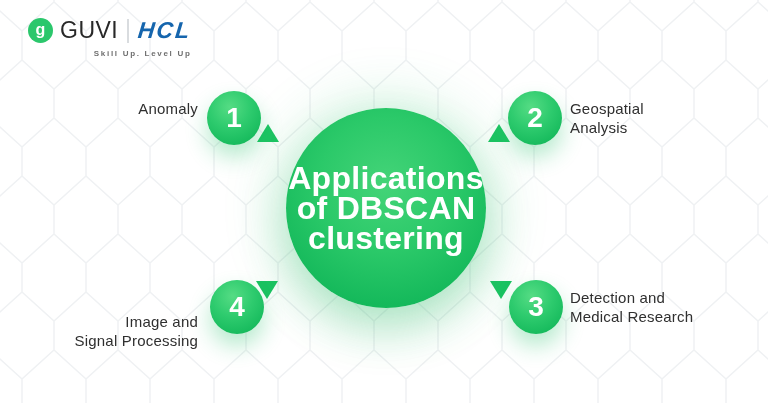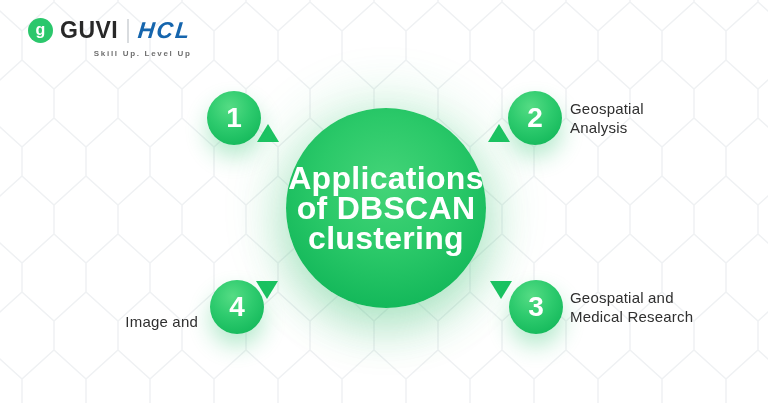--- a/index.html
+++ b/index.html
@@ -14,21 +14,21 @@
   
   .brand { position:absolute; left:28px; top:17px; z-index:3; }
   .brand-row { display:flex; align-items:center; }
   .guvi-mark {
     width:25px; height:25px; border-radius:50%;
     background:#2bc76c; color:#ffffff;
     display:flex; align-items:center; justify-content:center;
     font-size:16px; font-weight:bold; line-height:1; padding-bottom:2px;
   }
   .guvi-word {
-    margin-left:7px; font-size:23px; font-weight:700;
+    margin-left:7px; font-size:23px; font-weight:400;
     color:#282828; letter-spacing:0.5px;
   }
   .brand-divider {
     width:2px; height:24px; background:#d9dcdf; margin:0 9px;
   }
   .hcl-word {
     font-size:23px; font-weight:800; font-style:italic;
     color:#1565ad; letter-spacing:2px; transform:skewX(-6deg);
   }
   .tagline {
@@ -111,41 +111,43 @@
       <span>of DBSCAN</span>
       <span>clustering</span>
     </div>
   </div>
 
   <div class="node node-1">
     <span>1</span>
   </div>
   <div class="tri tri-up tri-1"></div>
   <div class="item-label label-1">
+    <span>Anomaly</span>
   </div>
 
   <div class="node node-2">
     <span>2</span>
   </div>
   <div class="tri tri-up tri-2"></div>
   <div class="item-label label-2">
     <span>Geospatial</span>
     <span>Analysis</span>
   </div>
 
   <div class="node node-3">
     <span>3</span>
   </div>
   <div class="tri tri-down tri-3"></div>
   <div class="item-label label-3">
-    <span>Geospatial and</span>
+    <span>Detection and</span>
     <span>Medical Research</span>
   </div>
 
   <div class="node node-4">
     <span>4</span>
   </div>
   <div class="tri tri-down tri-4"></div>
   <div class="item-label label-4">
     <span>Image and</span>
+    <span>Signal Processing</span>
   </div>
 
 </div>
 
 </body></html>

